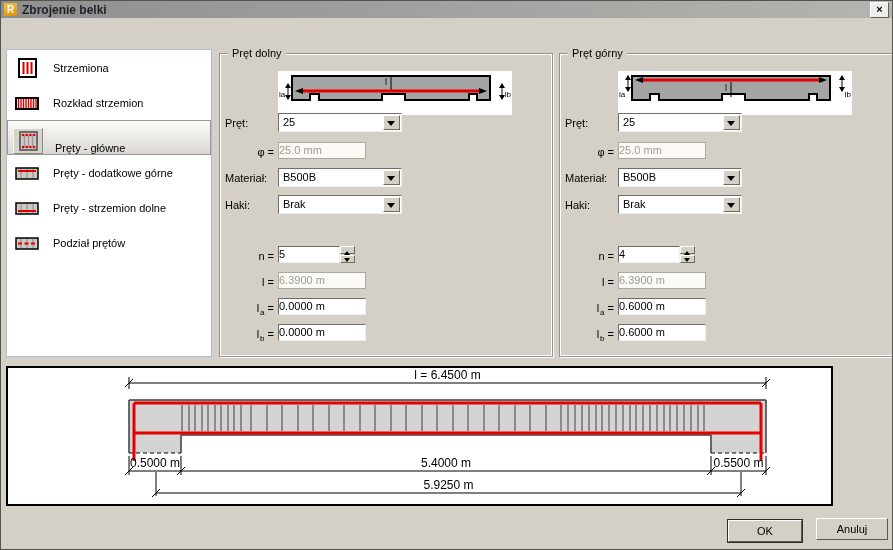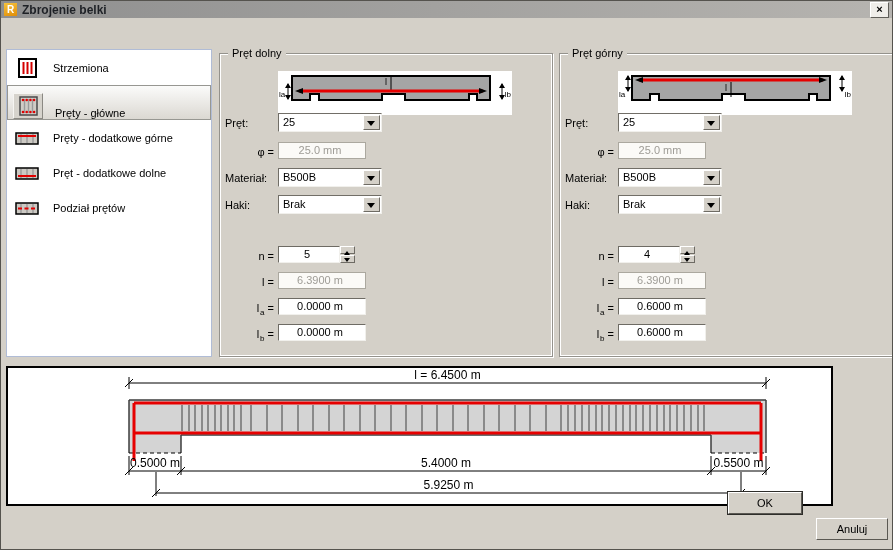--- a/index.html
+++ b/index.html
@@ -30,30 +30,30 @@
     border-color:#f6f5f2 #8b8983 #8b8983 #f6f5f2;}
   
   .groupbox{position:absolute;border:1px solid #94928c;
     box-shadow:inset 1px 1px 0 #fff, inset -1px -1px 0 #fff, 1px 1px 0 #fff;}
   .gb-title{position:absolute;top:-8px;left:8px;background:#d4d0c8;padding:0 4px;line-height:14px;}
   .mini-wrap{position:absolute;left:58px;top:17px;width:234px;height:44px;background:#fff;}
   .mini{display:block;width:234px;height:44px;}
   .row-label{position:absolute;left:5px;width:50px;line-height:18px;white-space:nowrap;}
   .row-label.right{left:0;width:54px;text-align:right;}
   .row-label sub{font-size:8px;margin:0 3px 0 1px;}
-  .combo{position:absolute;width:104px;height:19px;background:#fff;box-sizing:border-box;
+  .combo{position:absolute;width:124px;height:19px;background:#fff;box-sizing:border-box;
     border:1px solid;border-color:#716e67 #f1f0ec #f1f0ec #716e67;}
   .combo-val{position:absolute;left:4px;top:2px;}
   .combo-btn{position:absolute;right:1px;top:1px;width:17px;bottom:1px;background:#d4d0c8;
     border:1px solid;border-color:#ffffff #6e6b64 #6e6b64 #ffffff;box-sizing:border-box;}
   .tri{position:absolute;left:3px;top:5px;width:0;height:0;
     border:4px solid transparent;border-top:5px solid #000;}
   .field{position:absolute;height:17px;background:#fff;box-sizing:border-box;
     border:1px solid;border-color:#6e6b64 #f1f0ec #f1f0ec #6e6b64;
-    text-align:center;padding-right:4px;line-height:15px;}
+    text-align:left;padding-right:4px;line-height:15px;}
   .field.disabled{background:#fbfaf7;color:#9e9c96;border:1px solid #aba89f;}
   .spinner{position:absolute;width:15px;height:17px;}
   .spin-btn{position:absolute;left:0;width:15px;height:8px;background:#d4d0c8;
     border:1px solid;border-color:#ffffff #6e6b64 #6e6b64 #ffffff;box-sizing:border-box;}
   .spin-btn.up{top:0;} .spin-btn.down{top:9px;height:8px;}
   .spin-btn i{position:absolute;left:3px;width:0;height:0;border:3px solid transparent;}
   .spin-btn.up i{top:1px;border-bottom:4px solid #000;}
   .spin-btn.down i{top:2px;border-top:4px solid #000;}
   
   .drawing-panel{position:absolute;left:5px;top:365px;width:827px;height:140px;
@@ -82,20 +82,38 @@
     <div class="side-item">
       <span class="side-icon">
         <svg width="24" height="20" viewBox="0 0 24 20">
           <rect x="4" y="1" width="17" height="18" fill="#fff" stroke="#000" stroke-width="2"></rect>
           <line x1="8.5" y1="4" x2="8.5" y2="16" stroke="#d40000" stroke-width="2"></line>
           <line x1="12.5" y1="4" x2="12.5" y2="16" stroke="#d40000" stroke-width="2"></line>
           <line x1="16.5" y1="4" x2="16.5" y2="16" stroke="#d40000" stroke-width="2"></line>
         </svg>
       </span>
       <span>Strzemiona</span>
+    </div>
+    <div class="side-item">
+      <span class="side-icon">
+        <svg width="24" height="20" viewBox="0 0 24 20">
+          <rect x="1" y="5" width="22" height="11" fill="#fff" stroke="#000" stroke-width="2"></rect>
+          <g stroke="#d40000" stroke-width="1.4">
+            <line x1="3.5" y1="6" x2="3.5" y2="15"></line>
+              <line x1="6" y1="6" x2="6" y2="15"></line>
+            <line x1="8.5" y1="6" x2="8.5" y2="15"></line>
+              <line x1="11" y1="6" x2="11" y2="15"></line>
+            <line x1="13.5" y1="6" x2="13.5" y2="15"></line>
+              <line x1="16" y1="6" x2="16" y2="15"></line>
+            <line x1="18.5" y1="6" x2="18.5" y2="15"></line>
+              <line x1="21" y1="6" x2="21" y2="15"></line>
+          </g>
+        </svg>
+      </span>
+      <span>Rozkład strzemion</span>
     </div>
     <div class="side-item selected">
       <span class="side-icon">
         <svg width="24" height="20" viewBox="0 0 24 20">
           <rect x="4" y="1" width="17" height="18" fill="#cfccc6" stroke="#4a4a4a" stroke-width="1.5"></rect>
           <g stroke="#9a9a9a" stroke-width="1.4">
             <line x1="8.5" y1="3" x2="8.5" y2="17"></line>
               <line x1="12.5" y1="3" x2="12.5" y2="17"></line>
             <line x1="16.5" y1="3" x2="16.5" y2="17"></line>
           </g>
@@ -132,21 +150,21 @@
         <svg width="24" height="20" viewBox="0 0 24 20">
           <rect x="1" y="5" width="22" height="11" fill="#ccc9c3" stroke="#000" stroke-width="1.5"></rect>
           <g stroke="#969696" stroke-width="1.3">
             <line x1="6" y1="6" x2="6" y2="15"></line>
               <line x1="12" y1="6" x2="12" y2="15"></line>
             <line x1="18" y1="6" x2="18" y2="15"></line>
           </g>
           <line x1="3" y1="13" x2="21" y2="13" stroke="#e00000" stroke-width="2"></line>
         </svg>
       </span>
-      <span>Pręt - dodatkowe dolne</span>
+      <span>Pręty - strzemion dolne</span>
     </div>
     <div class="side-item">
       <span class="side-icon">
         <svg width="24" height="20" viewBox="0 0 24 20">
           <rect x="1" y="5" width="22" height="11" fill="#ccc9c3" stroke="#000" stroke-width="1.5"></rect>
           <g stroke="#969696" stroke-width="1.3">
             <line x1="6" y1="6" x2="6" y2="15"></line>
               <line x1="12" y1="6" x2="12" y2="15"></line>
             <line x1="18" y1="6" x2="18" y2="15"></line>
           </g>
@@ -366,16 +384,16 @@
         <text x="730.5" y="99" text-anchor="middle" font-size="12" fill="#000">0.5500 m</text>
         <line x1="148" y1="125" x2="733" y2="125" stroke="#000" stroke-width="1"></line>
         <line x1="144" y1="129" x2="152" y2="121" stroke="#000" stroke-width="1"></line>
         <line x1="729" y1="129" x2="737" y2="121" stroke="#000" stroke-width="1"></line>
         <line x1="148" y1="104" x2="148" y2="128" stroke="#000" stroke-width="1"></line>
         <line x1="733" y1="104" x2="733" y2="128" stroke="#000" stroke-width="1"></line>
         <text x="440.5" y="121" text-anchor="middle" font-size="12" fill="#000">5.9250 m</text>
       </svg>
   </div>
 
-  <div class="btn default" style="left:727px;top:491px;width:74px;">OK</div>
+  <div class="btn default" style="left:727px;top:519px;width:74px;">OK</div>
   <div class="btn" style="left:815px;top:517px;width:72px;">Anuluj</div>
 
 </div>
 
 </body></html>

